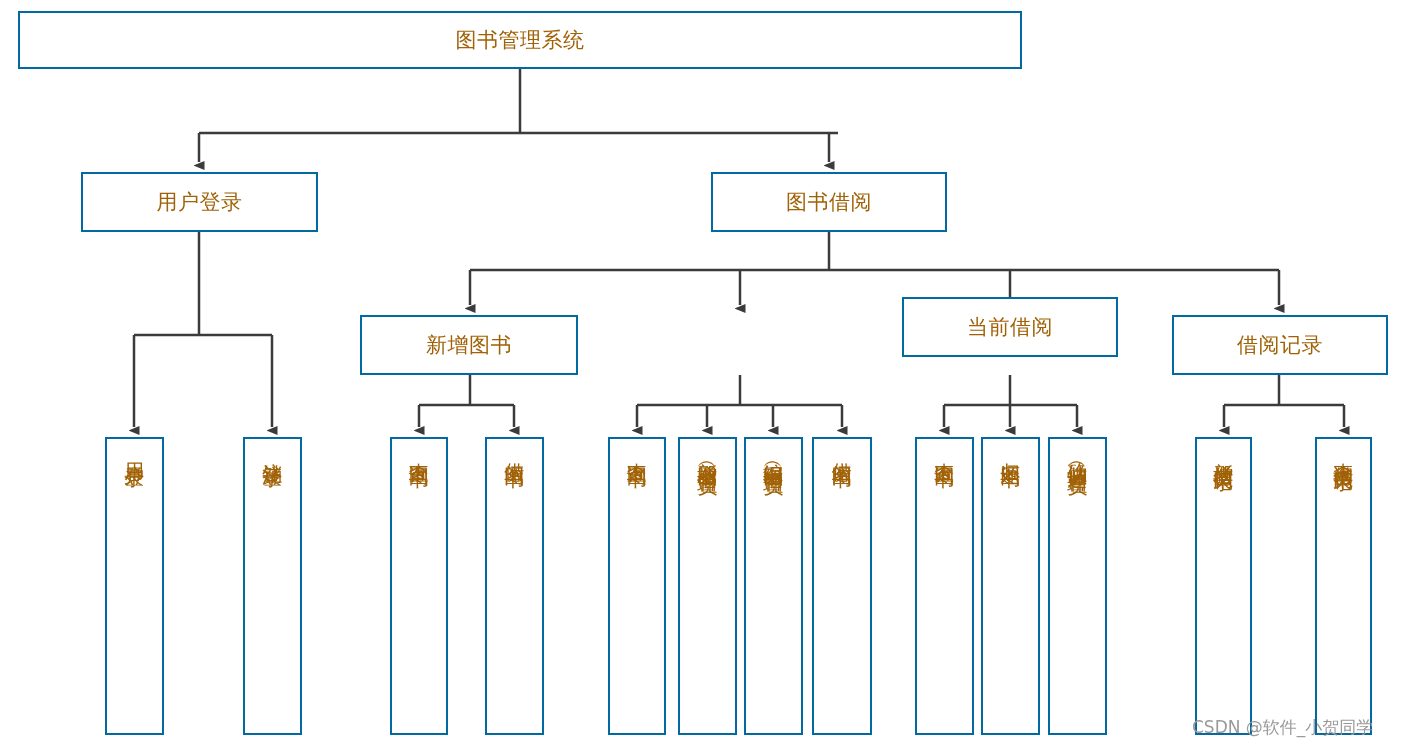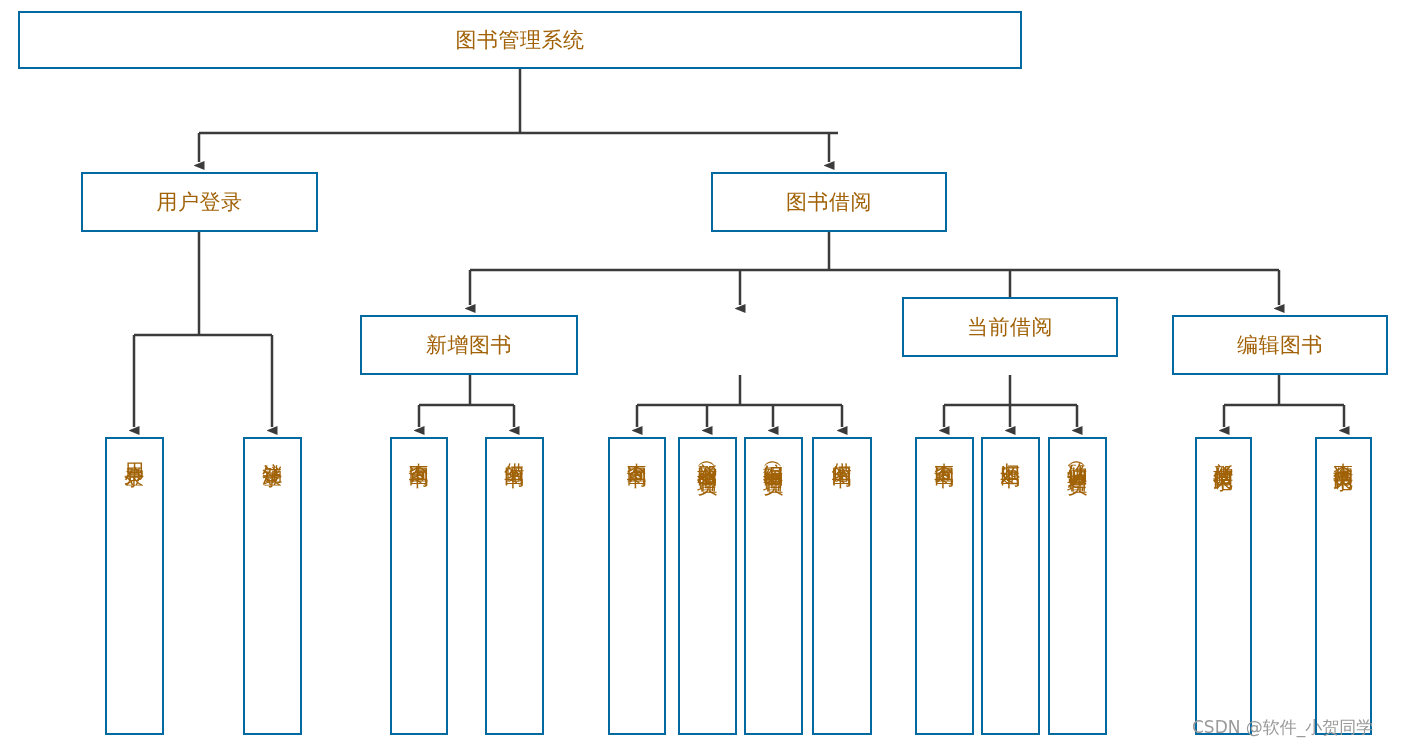--- a/index.html
+++ b/index.html
@@ -135,21 +135,21 @@
     <span class="label">图书借阅</span>
   </div>
 
   <div class="node horiz" style="left:360px; top:315px; width:218px; height:60px;">
     <span class="label">新增图书</span>
   </div>
   <div class="node horiz" style="left:902px; top:297px; width:216px; height:60px;">
     <span class="label">当前借阅</span>
   </div>
   <div class="node horiz" style="left:1172px; top:315px; width:216px; height:60px;">
-    <span class="label">编辑图书</span>
+    <span class="label">借阅记录</span>
   </div>
 
   <div class="node vert" style="left:105px; top:437px; width:59px; height:298px;">
     <span class="label">用户登录</span>
   </div>
   <div class="node vert" style="left:243px; top:437px; width:59px; height:298px;">
     <span class="label">注销登录</span>
   </div>
   <div class="node vert" style="left:390px; top:437px; width:58px; height:298px;">
     <span class="label">查询图书</span>

